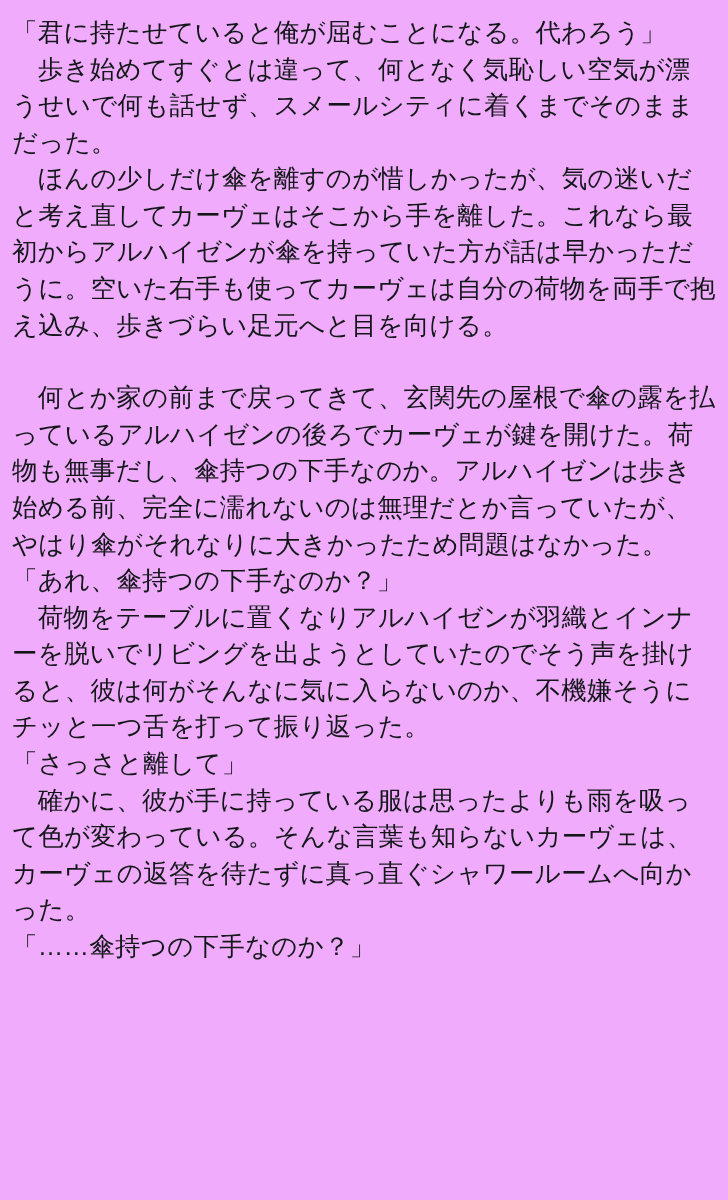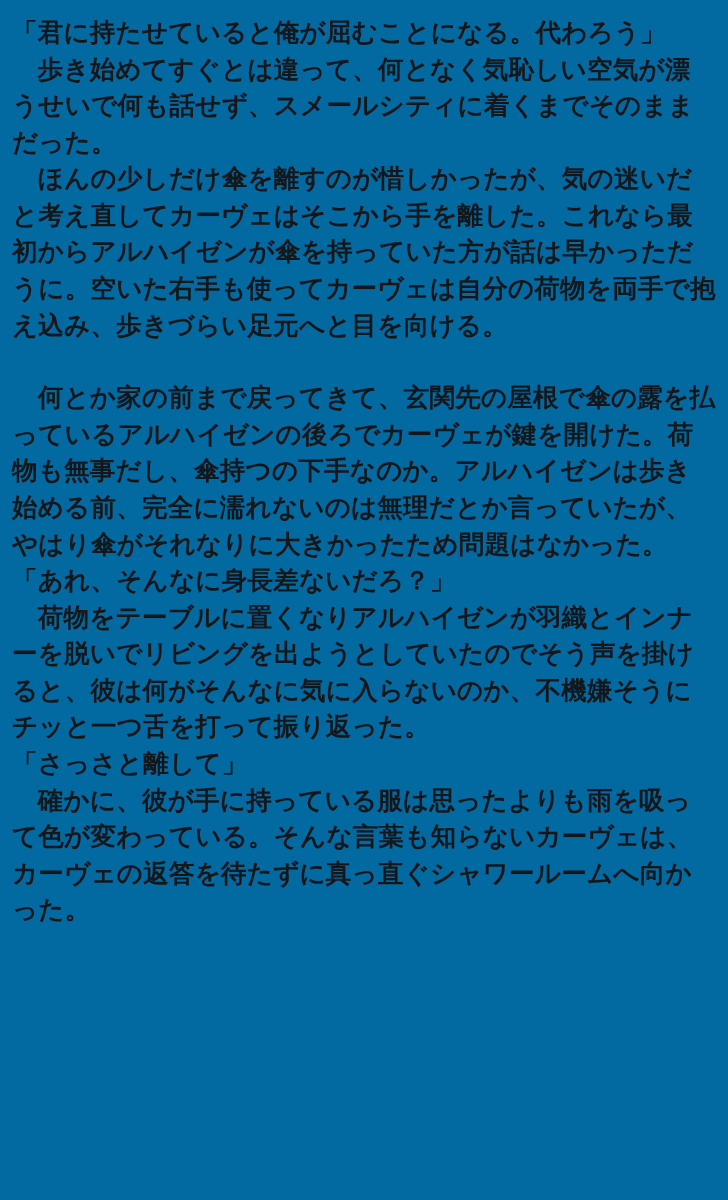--- a/index.html
+++ b/index.html
@@ -10,22 +10,21 @@
   body {
     width: 728px;
     min-height: 1200px;
     font-family: "Liberation Sans", "DejaVu Sans", sans-serif;
   }
   .page {
     width: 728px;
     min-height: 1200px;
     box-sizing: border-box;
     padding: 14px 12px 10px 12px;
-    background: #0369a1;
-    font-weight: bold;
+    background: #f0abfc;
   }
   .novel-body {
     font-size: 25.5px;
     line-height: 1.435;
     color: #14171a;
     letter-spacing: 0.01em;
     text-align: left;
     word-break: break-all;
   }
   .para {
@@ -39,18 +38,19 @@
 </head>
 <body>
 
 <div class="page">
   <div class="novel-body">
     <p class="para">「君に持たせていると俺が屈むことになる。代わろう」</p>
     <p class="para">　歩き始めてすぐとは違って、何となく気恥しい空気が漂うせいで何も話せず、スメールシティに着くまでそのままだった。</p>
     <p class="para">　ほんの少しだけ傘を離すのが惜しかったが、気の迷いだと考え直してカーヴェはそこから手を離した。これなら最初からアルハイゼンが傘を持っていた方が話は早かっただうに。空いた右手も使ってカーヴェは自分の荷物を両手で抱え込み、歩きづらい足元へと目を向ける。</p>
     <div class="blank-line"></div>
     <p class="para">　何とか家の前まで戻ってきて、玄関先の屋根で傘の露を払っているアルハイゼンの後ろでカーヴェが鍵を開けた。荷物も無事だし、傘持つの下手なのか。アルハイゼンは歩き始める前、完全に濡れないのは無理だとか言っていたが、やはり傘がそれなりに大きかったため問題はなかった。</p>
-    <p class="para">「あれ、そんなに身長差ないだろ？」</p>
+    <p class="para">「あれ、傘持つの下手なのか？」</p>
     <p class="para">　荷物をテーブルに置くなりアルハイゼンが羽織とインナーを脱いでリビングを出ようとしていたのでそう声を掛けると、彼は何がそんなに気に入らないのか、不機嫌そうにチッと一つ舌を打って振り返った。</p>
     <p class="para">「さっさと離して」</p>
     <p class="para">　確かに、彼が手に持っている服は思ったよりも雨を吸って色が変わっている。そんな言葉も知らないカーヴェは、カーヴェの返答を待たずに真っ直ぐシャワールームへ向かった。</p>
+    <p class="para">「……傘持つの下手なのか？」</p>
   </div>
 </div>
 
 </body></html>

